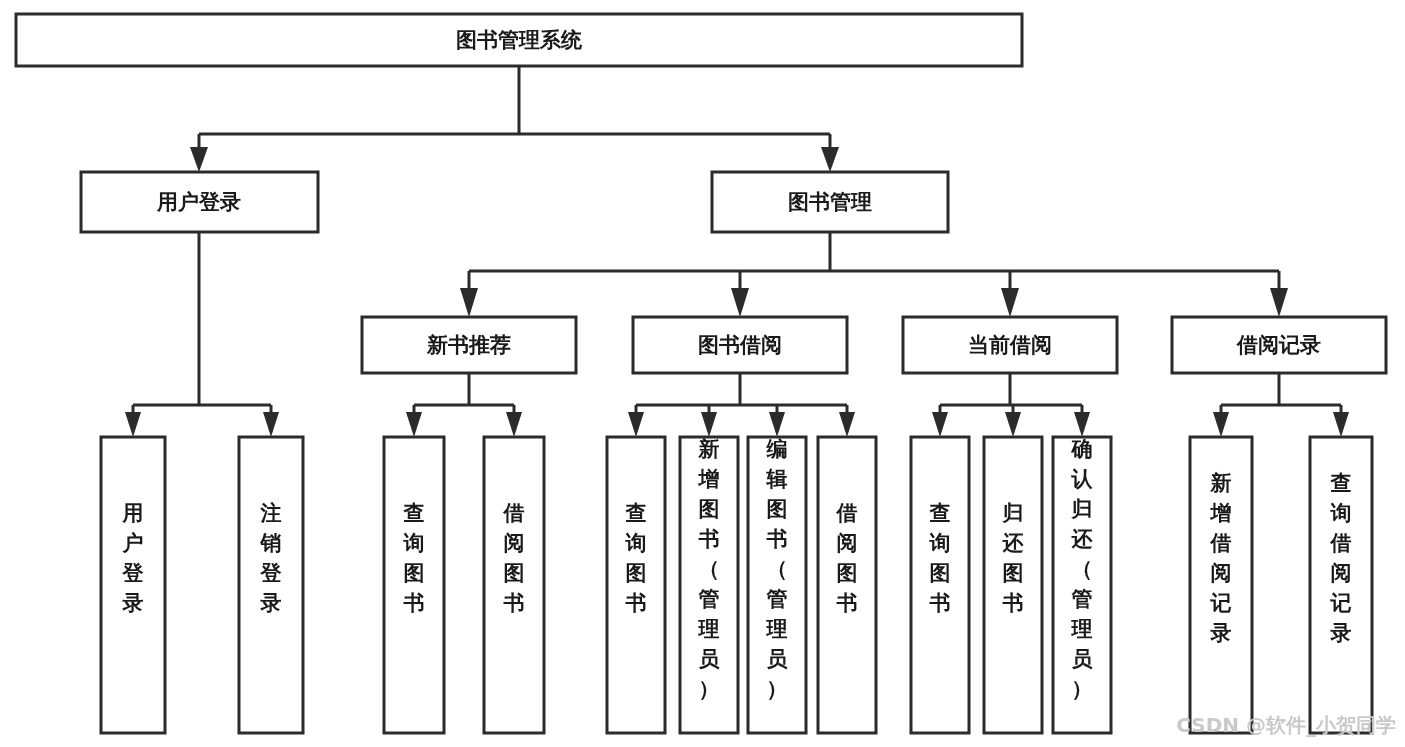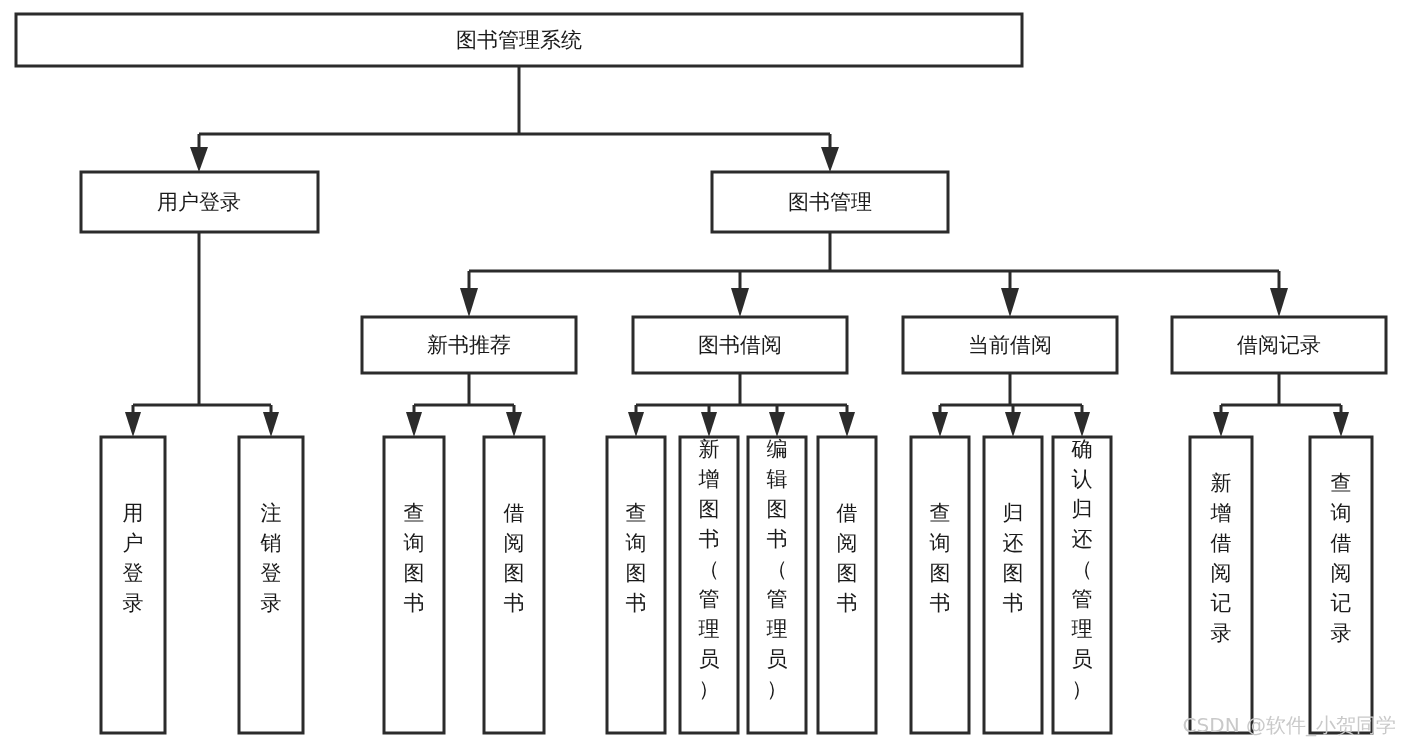--- a/index.html
+++ b/index.html
@@ -12,20 +12,21 @@
     width: 1405px;
     height: 747px;
     font-family: "DejaVu Sans", "Liberation Sans", sans-serif;
     overflow: hidden;
     position: relative;
   }
   #diagram-root {
     position: relative;
     width: 1405px;
     height: 747px;
+    font-weight: bold;
   }
   svg.diagram-canvas {
     position: absolute;
     top: 0;
     left: 0;
     width: 1405px;
     height: 747px;
     display: block;
   }
   .node-rect {

